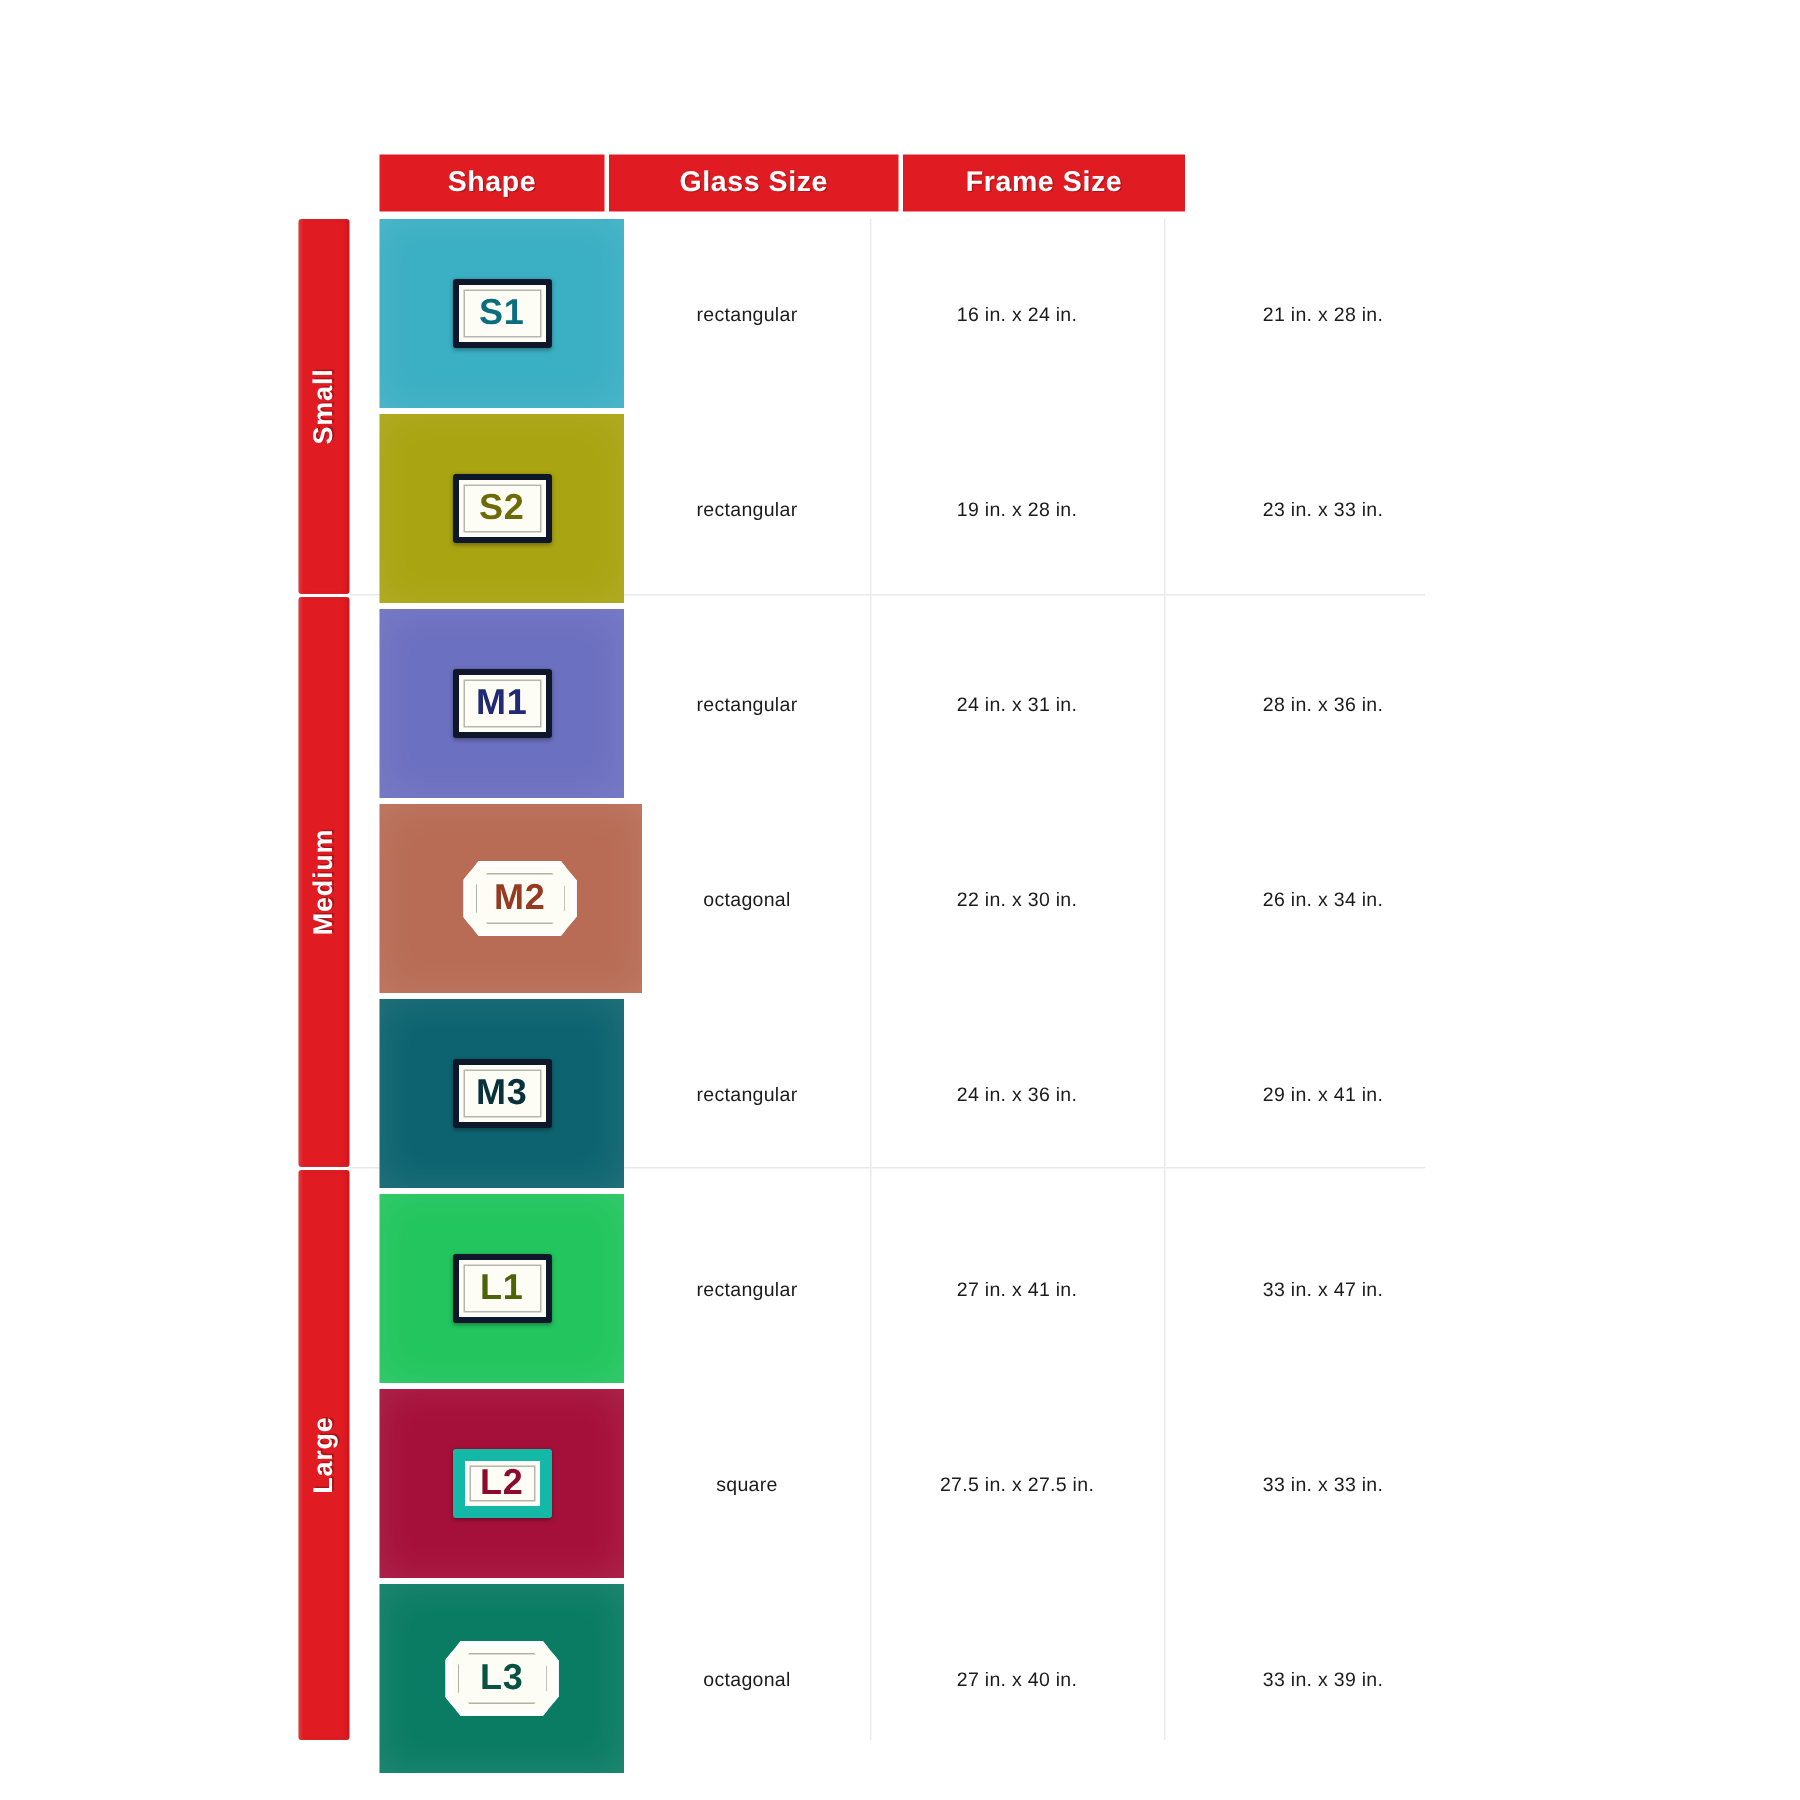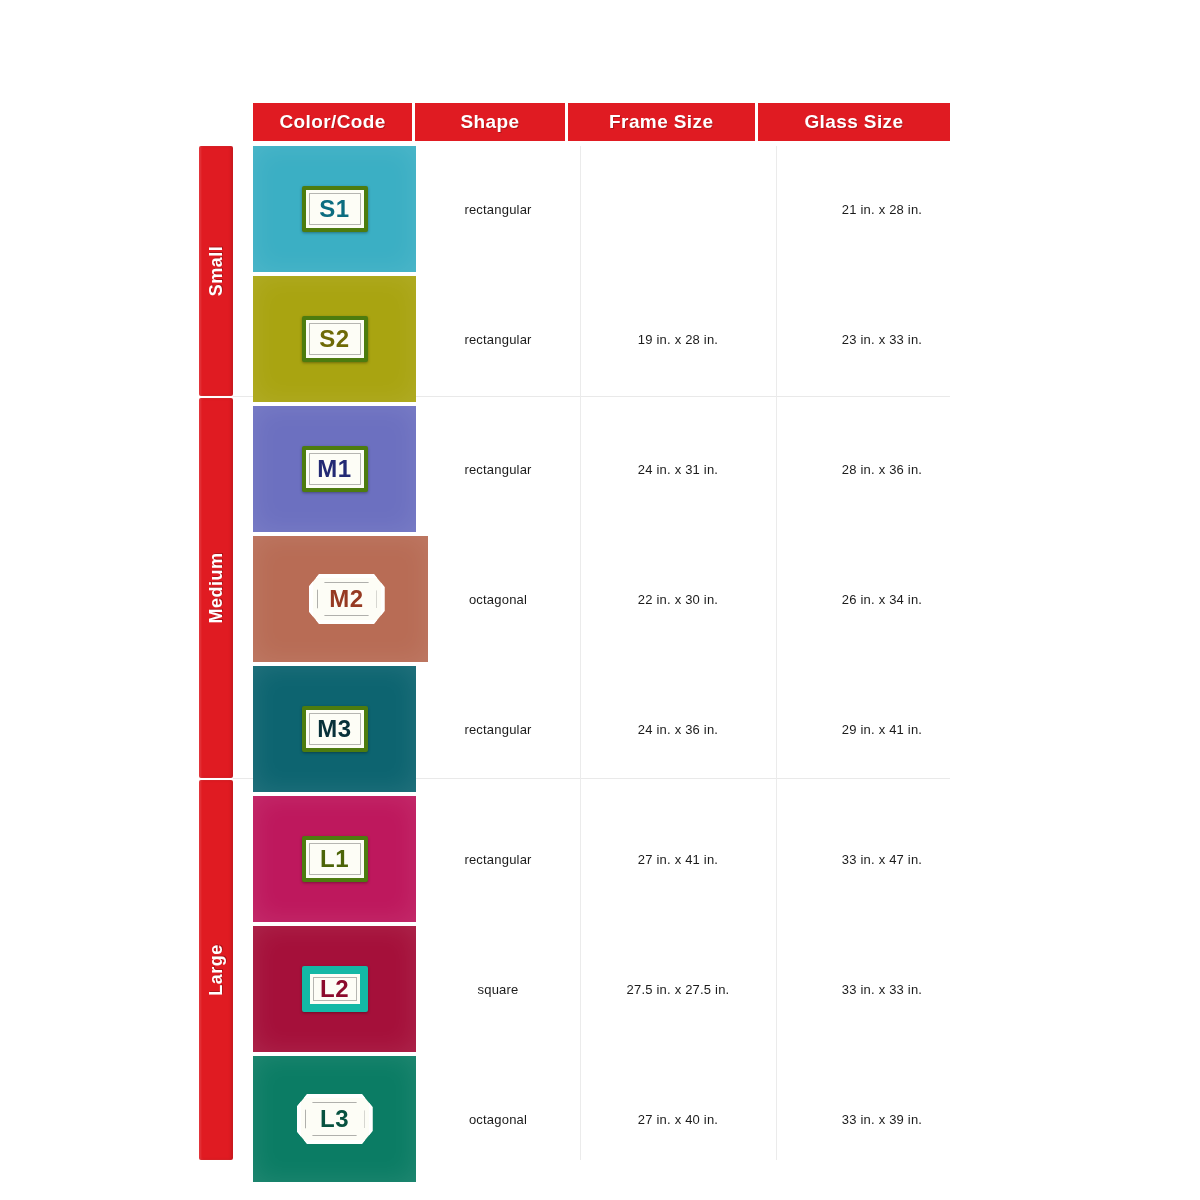--- a/index.html
+++ b/index.html
@@ -127,21 +127,21 @@
   .badge .inner{
     position:absolute;
     left:3px;top:3px;right:3px;bottom:3px;
     border:1px solid rgba(0,0,0,0.28);
     box-sizing:border-box;
     pointer-events:none;
   }
   .badge span{position:relative;z-index:2;line-height:1;}
 
   .badge.rect{
-    border:4px solid #4d7c0f;
+    border:4px solid #0f172a;
     border-radius:2px;
     box-shadow:0 1px 3px rgba(0,0,0,0.35);
   }
   .badge.square{
     border:8px solid #14b8a6;
     border-radius:2px;
     box-shadow:0 1px 3px rgba(0,0,0,0.35);
   }
   .badge.oct{
     width:76px;height:50px;
@@ -171,24 +171,23 @@
   .tcell.shape{left:163px;width:164px;}
   .tcell.glass{left:327px;width:196px;}
   .tcell.frame{left:542px;width:174px;}
 </style>
 </head>
 <body>
 
 <div class="chart">
 
   <div class="header-row">
-    <div class="hcell c1">Color/Code</div>
     <div class="hcell c2">Shape</div>
+    <div class="hcell c3">Glass Size</div>
     <div class="hcell c4">Frame Size</div>
-    <div class="hcell c3">Glass Size</div>
   </div>
 
   <div class="rail small">
     <div class="rail-label">Small</div>
   </div>
   <div class="rail medium">
     <div class="rail-label">Medium</div>
   </div>
   <div class="rail large">
     <div class="rail-label">Large</div>
@@ -202,20 +201,21 @@
 
   <div class="body-grid" id="rows">
       <div class="datarow">
         <div class="swatch" style="background: rgb(59, 175, 196);">
           <div class="badge rect" style="color: rgb(12, 109, 128);">
             <div class="inner"></div>
             <span>S1</span>
           </div>
         </div>
         <div class="tcell shape">rectangular</div>
+        <div class="tcell glass">16 in. x 24 in.</div>
         <div class="tcell frame">21 in. x 28 in.</div>
       </div>
       <div class="datarow">
         <div class="swatch" style="background: rgb(169, 164, 17);">
           <div class="badge rect" style="color: rgb(110, 106, 6);">
             <div class="inner"></div>
             <span>S2</span>
           </div>
         </div>
         <div class="tcell shape">rectangular</div>
@@ -249,21 +249,21 @@
           <div class="badge rect" style="color: rgb(8, 49, 58);">
             <div class="inner"></div>
             <span>M3</span>
           </div>
         </div>
         <div class="tcell shape">rectangular</div>
         <div class="tcell glass">24 in. x 36 in.</div>
         <div class="tcell frame">29 in. x 41 in.</div>
       </div>
       <div class="datarow">
-        <div class="swatch" style="background: #be185d; text-align: center;">
+        <div class="swatch" style="background: #22c55e; text-align: center;">
           <div class="badge rect" style="color: rgb(76, 100, 8);">
             <div class="inner"></div>
             <span>L1</span>
           </div>
         </div>
         <div class="tcell shape">rectangular</div>
         <div class="tcell glass">27 in. x 41 in.</div>
         <div class="tcell frame">33 in. x 47 in.</div>
       </div>
       <div class="datarow">

